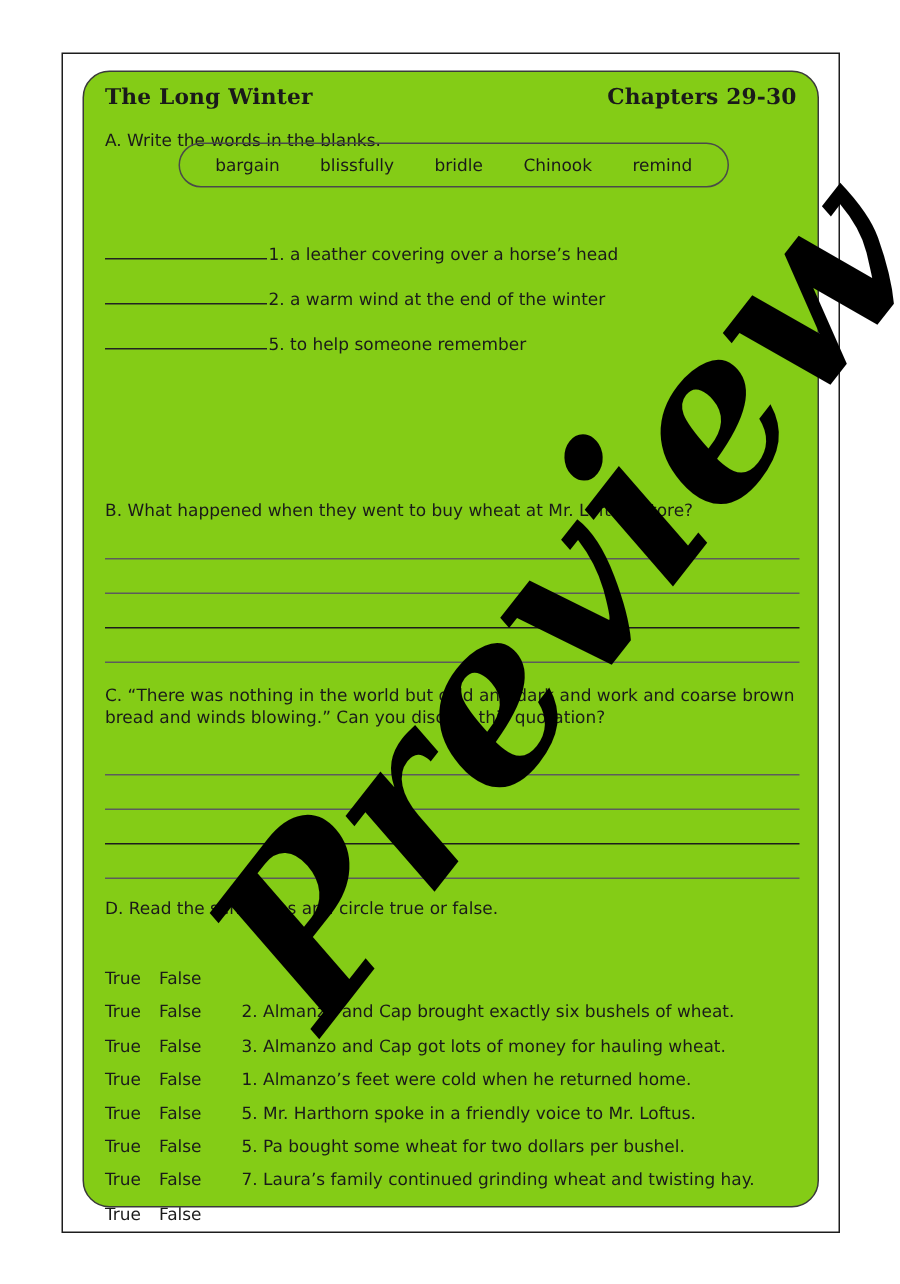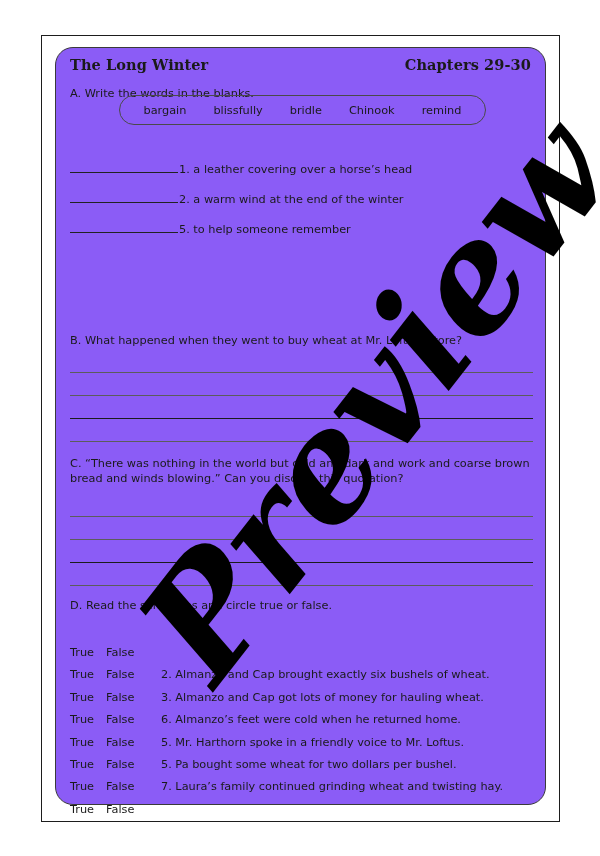--- a/index.html
+++ b/index.html
@@ -29,21 +29,21 @@
   }
   #worksheet-card {
     position: absolute;
     left: 55px;
     top: 47px;
     width: 491px;
     height: 758px;
     border: 1.4px solid #3a3a3a;
     border-radius: 18px;
     box-sizing: border-box;
-    background: #8b5cf6;
+    background: #84cc16;
   }
 
   
   #worksheet-header {
     position: absolute;
     left: 14px;
     right: 14px;
     top: 8px;
     height: 22px;
     display: flex;
@@ -222,21 +222,21 @@
       <span class="tf-text">2. Almanzo and Cap brought exactly six bushels of wheat.</span>
     </div>
     <div class="tf-row">
       <span class="tf-true">True</span>
       <span class="tf-false">False</span>
       <span class="tf-text">3. Almanzo and Cap got lots of money for hauling wheat.</span>
     </div>
     <div class="tf-row">
       <span class="tf-true">True</span>
       <span class="tf-false">False</span>
-      <span class="tf-text">6. Almanzo’s feet were cold when he returned home.</span>
+      <span class="tf-text">1. Almanzo’s feet were cold when he returned home.</span>
     </div>
     <div class="tf-row">
       <span class="tf-true">True</span>
       <span class="tf-false">False</span>
       <span class="tf-text">5. Mr. Harthorn spoke in a friendly voice to Mr. Loftus.</span>
     </div>
     <div class="tf-row">
       <span class="tf-true">True</span>
       <span class="tf-false">False</span>
       <span class="tf-text">5. Pa bought some wheat for two dollars per bushel.</span>

